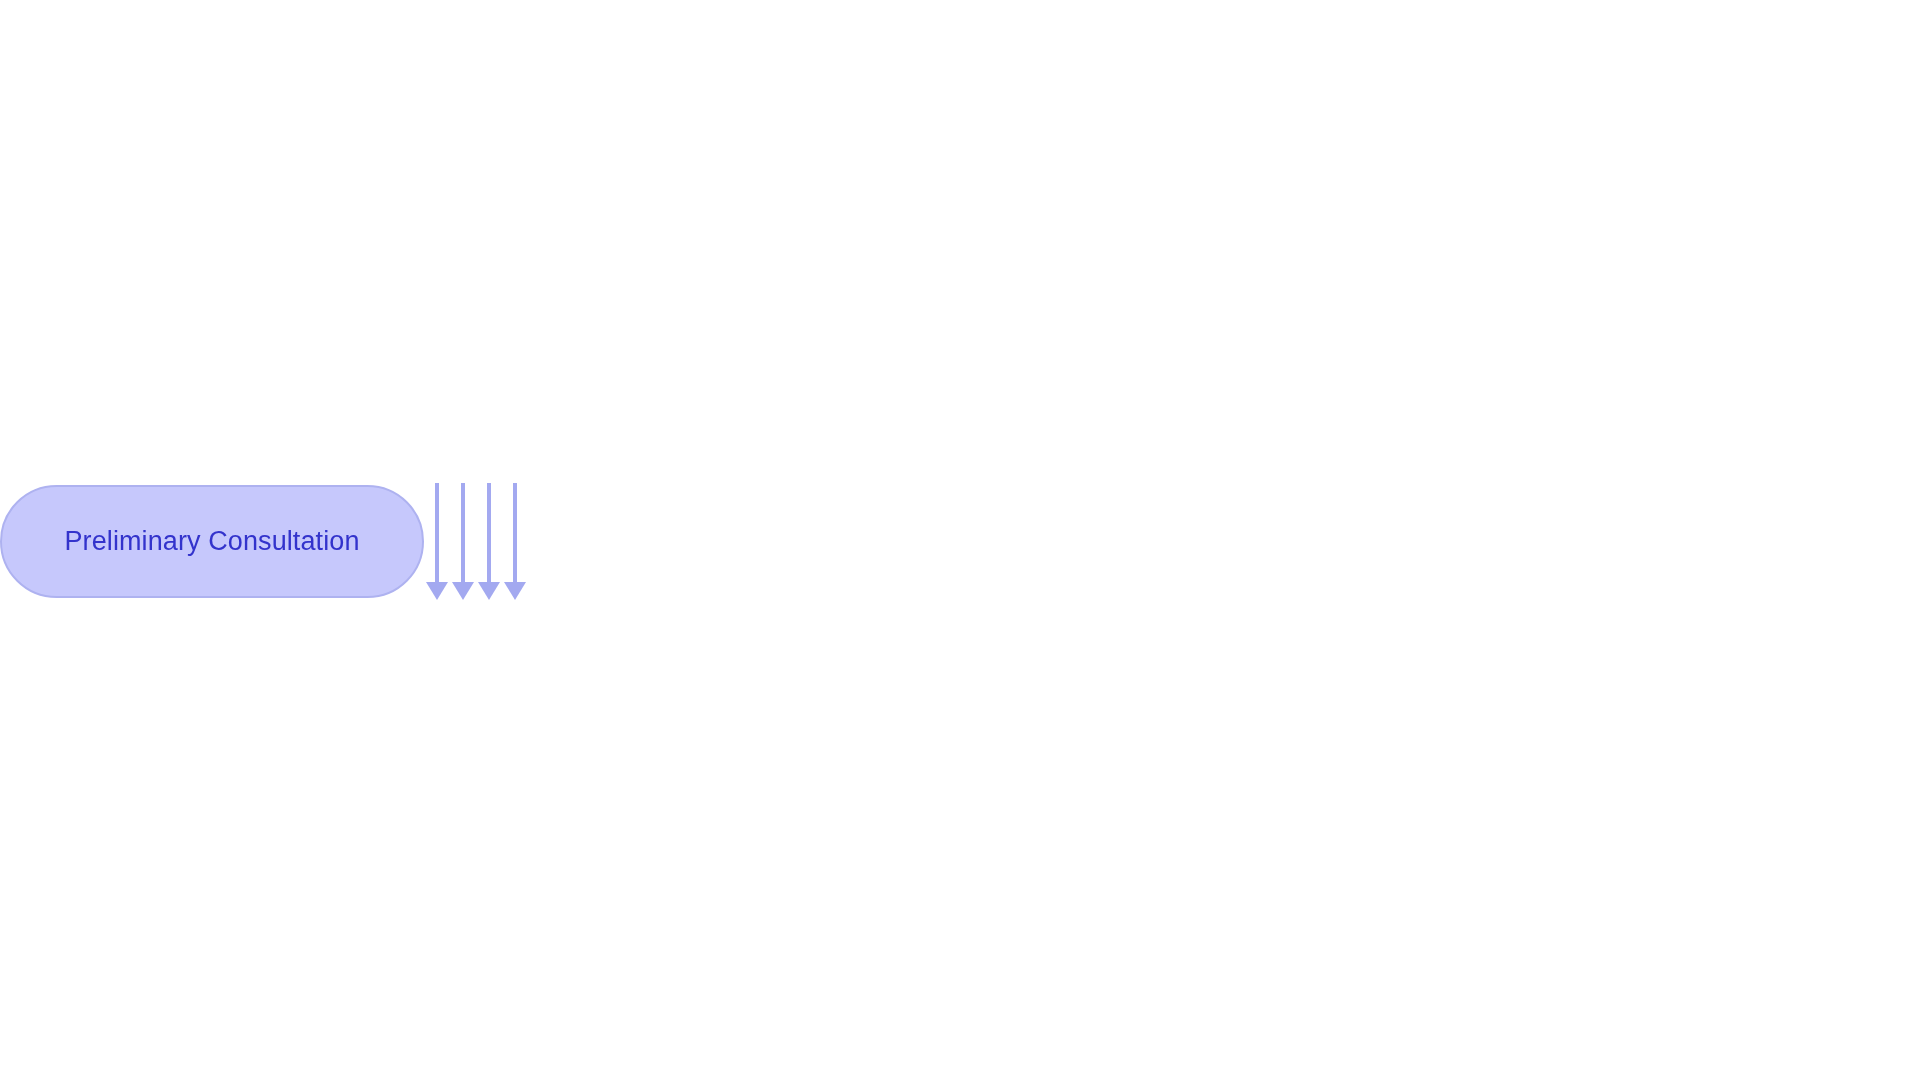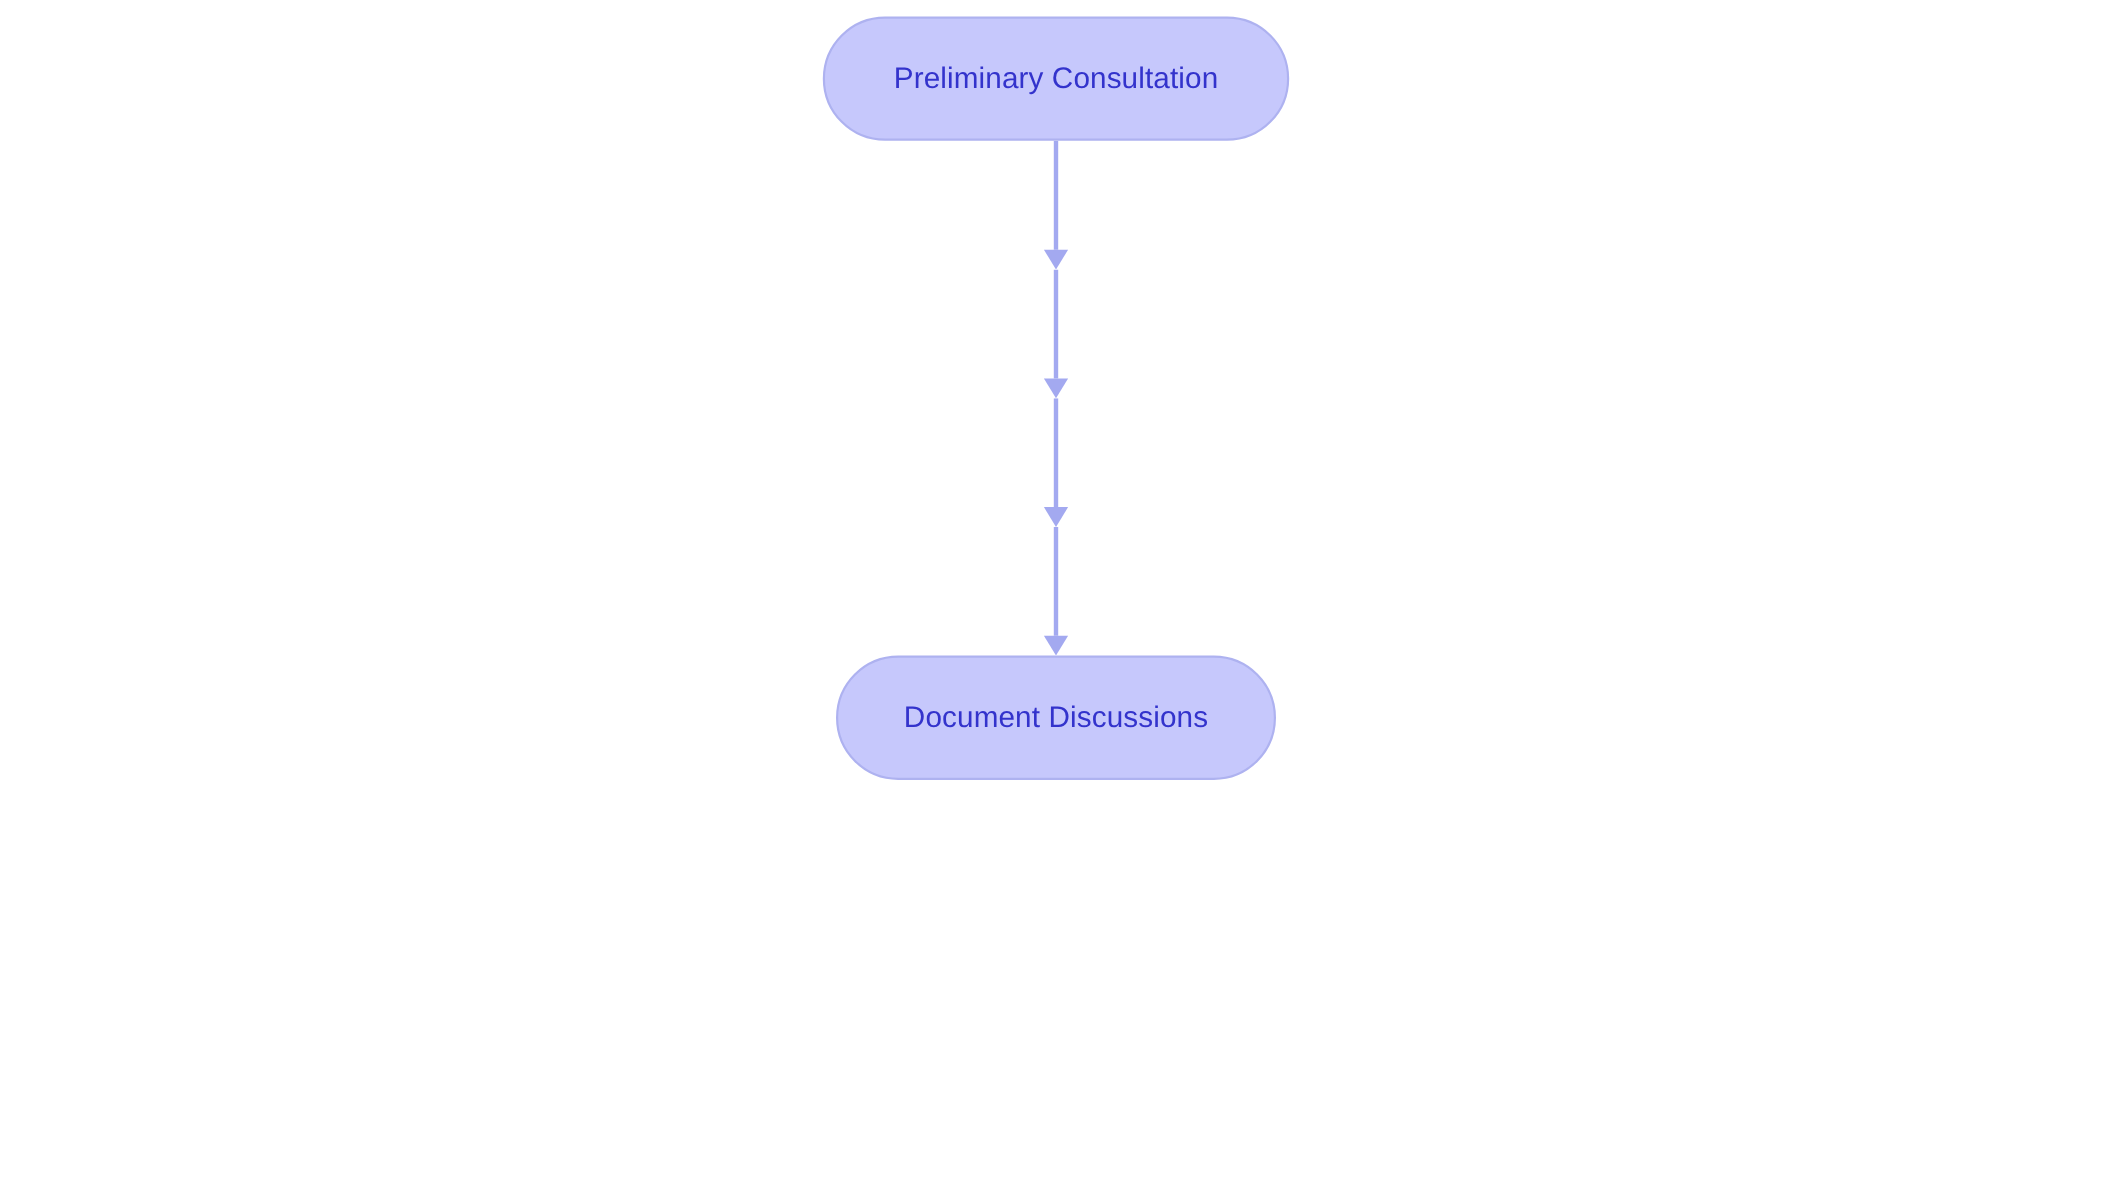--- a/index.html
+++ b/index.html
@@ -22,21 +22,21 @@
     background: #ffffff;
   }
 
   .flow-column {
     position: absolute;
     left: 0;
     top: 0;
     width: 1920px;
     height: 1083px;
     display: flex;
-    flex-direction: column;
+    flex-direction: row;
     align-items: center;
   }
 
   
   .flow-node {
     box-sizing: border-box;
     height: 113px;
     border-radius: 56.5px;
     background: #c6c8fc;
     border: 2px solid #aeb2f0;
@@ -105,18 +105,15 @@
       <line x1="13" y1="0" x2="13" y2="99" stroke="#a3a9f0" stroke-width="4"></line>
       <polygon points="2,99 24,99 13,117" fill="#a3a9f0"></polygon>
     </svg>
 
 
     <svg class="flow-connector" viewBox="0 0 26 117">
       <line x1="13" y1="0" x2="13" y2="99" stroke="#a3a9f0" stroke-width="4"></line>
       <polygon points="2,99 24,99 13,117" fill="#a3a9f0"></polygon>
     </svg>
 
-    <div class="flow-node w-n4">
-      <span class="flow-node-label">Document Discussions</span>
-    </div>
 
   </div>
 </div>
 
 </body></html>

